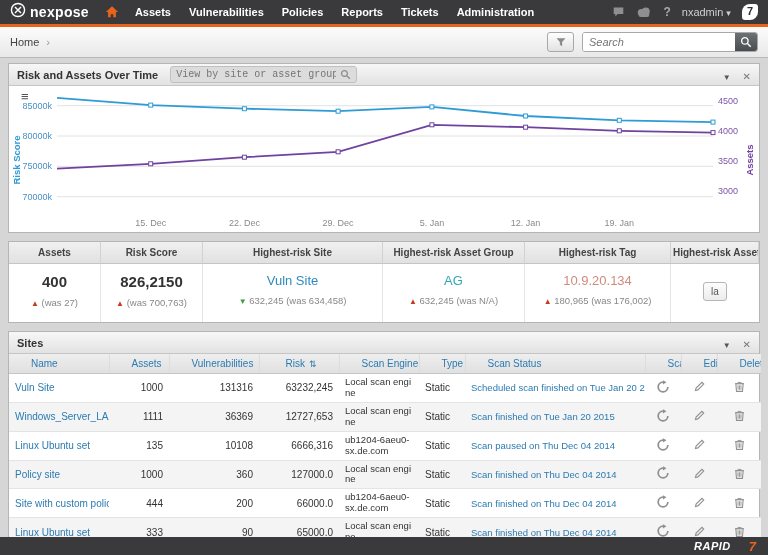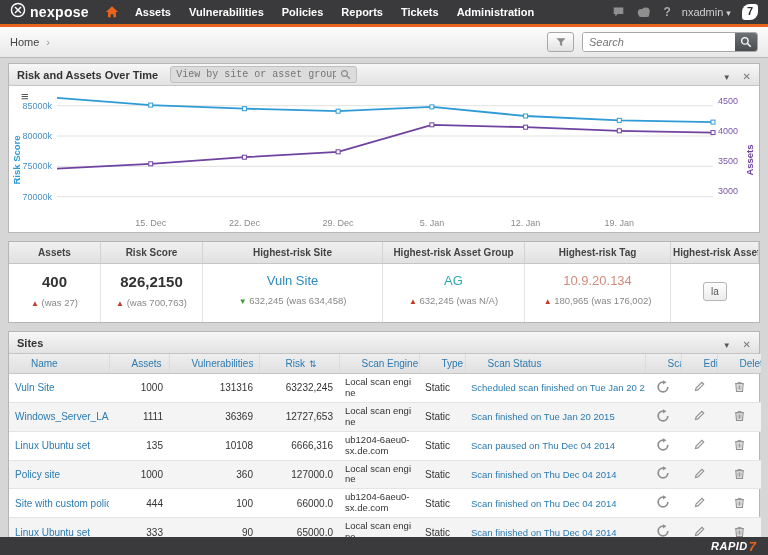--- a/index.html
+++ b/index.html
@@ -77,21 +77,21 @@
   .sites a { color:#2b7bb1; text-decoration:none; cursor:pointer; }
   td.num, th.num { text-align:right; }
   td.icon-cell { text-align:center; }
   td.name-cell, td.status-cell { white-space:nowrap; }
   td.status-cell { font-size:9.5px; }
   td.engine-cell { font-size:9.5px; word-break:break-all; line-height:1.15; }
   .sort-icon::after { content:"⇅"; font-size:9px; color:#2b7bb1; margin-left:4px; }
   .act { display:inline-flex; cursor:pointer; }
 
   
-  .footer { height:18px; background:#3a3a3c; display:flex; align-items:center; justify-content:flex-end; padding:0 12px; flex:0 0 auto; gap:1px; }
+  .footer { height:18px; background:#3a3a3c; display:flex; align-items:center; justify-content:flex-end; padding:0 12px; flex:0 0 auto; gap:18px; }
   .f-rapid { color:#fff; font-weight:bold; font-size:11px; font-style:italic; letter-spacing:.5px; }
   .f-seven { color:#e8631c; font-weight:bold; font-size:13px; font-style:italic; }
 </style>
 </head>
 <body>
 
 <header class="topnav">
   <div class="nav-left">
     <span class="brand">
       <span>
@@ -392,21 +392,21 @@
           <td class="icon-cell"><span class="act">
                 <svg width="13" height="13" viewBox="0 0 16 16">
                   <path d="M3.5 4.5 H12.5 L11.7 14 H4.3 Z" fill="none" stroke="#909090" stroke-width="1.3"></path>
                   <path d="M2.5 4.5 H13.5 M6 4.5 V3 H10 V4.5 M6.2 6.5 V12 M8 6.5 V12 M9.8 6.5 V12" stroke="#909090" stroke-width="1.1" fill="none"></path>
                 </svg>
               </span></td>
         </tr>
         <tr>
           <td class="name-cell"><a>Site with custom policy</a></td>
           <td class="num">444</td>
-          <td class="num">100</td>
+          <td class="num">200</td>
           <td class="num">66000.0</td>
           <td class="engine-cell">ub1204-6aeu0-sx.de.com</td>
           <td>Static</td>
           <td class="status-cell"><a>Scan finished on Thu Dec 04 2014</a></td>
           <td class="icon-cell"><span class="act">
                 <svg width="14" height="14" viewBox="0 0 16 16">
                   <path d="M13.5 8 A5.5 5.5 0 1 1 8 2.5" fill="none" stroke="#909090" stroke-width="2"></path>
                   <path d="M8 0.2 L12 2.6 L8 5 Z" fill="#909090"></path>
                 </svg>
               </span></td>

